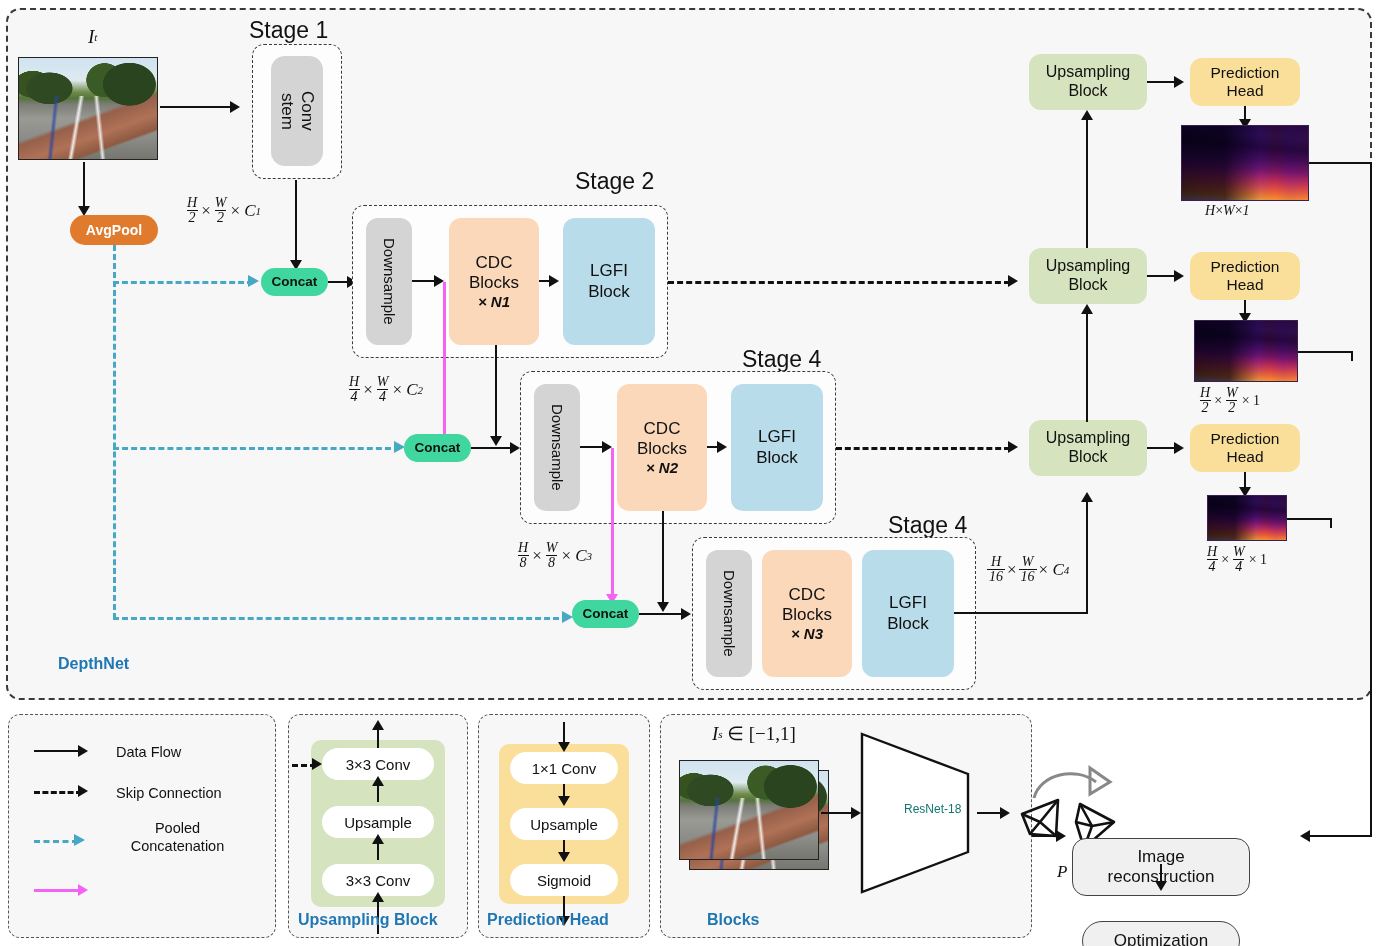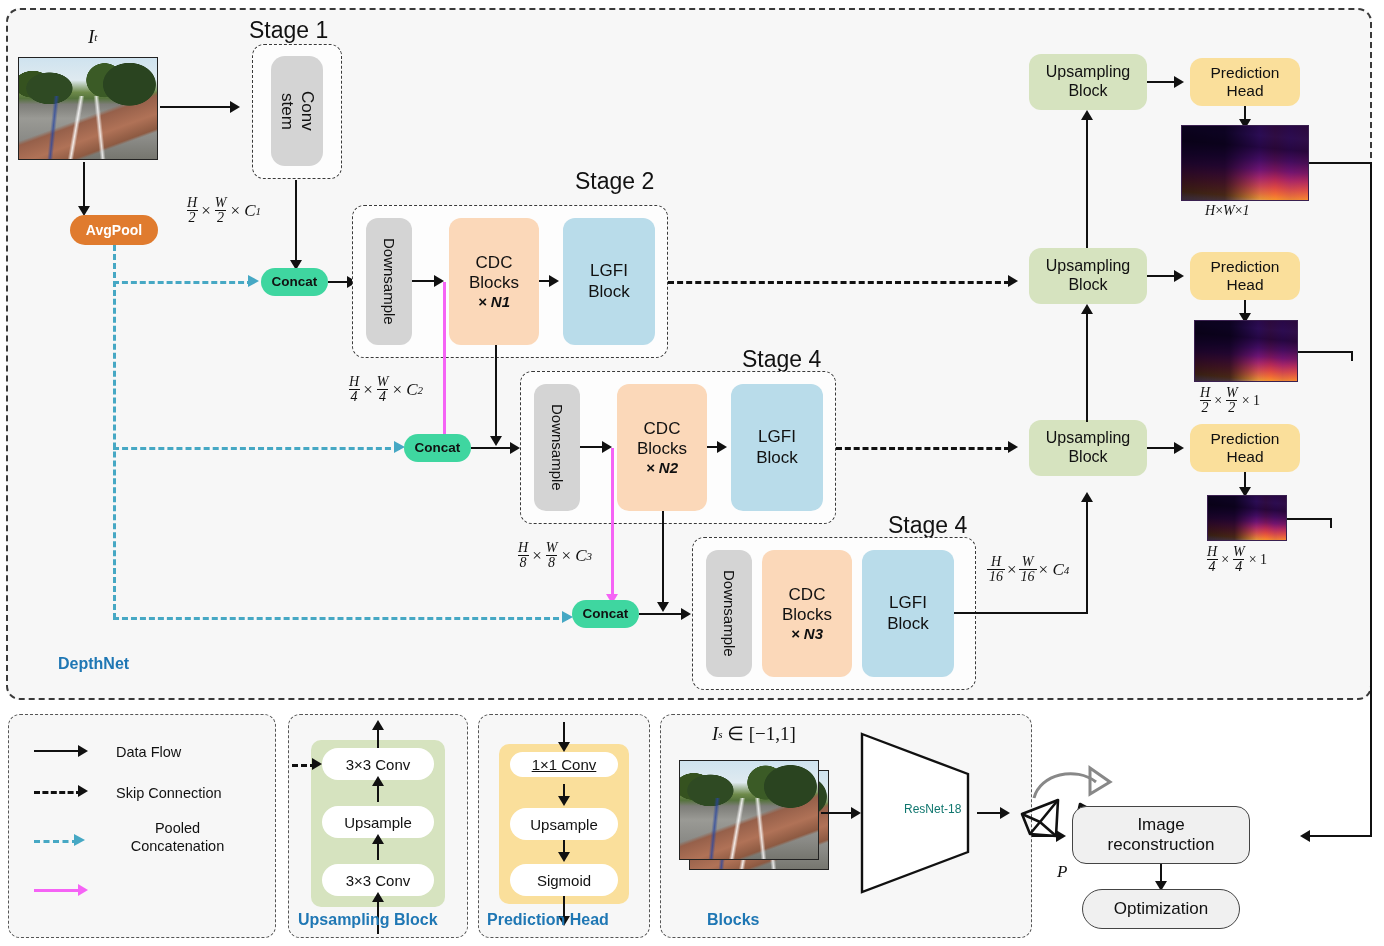--- a/index.html
+++ b/index.html
@@ -16,21 +16,21 @@
   
   .blk{border-radius:12px;display:flex;align-items:center;justify-content:center;
        text-align:center;line-height:1.18;color:#111;}
   .blk-gray{background:#d4d4d4;}
   .blk-orange{background:#fbd8b9;}
   .blk-blue{background:#b9dcea;}
   .blk-green{background:#d6e3bf;}
   .blk-yellow{background:#fadf9b;}
   .blk-teal{background:#3fd6a0;}
   .blk-avg{background:#e07b2e;}
-  .blk-lgray{background:#f0f0f0;border:1.4px solid #444;}
+  .blk-lgray{background:#f0f0f0;border:1.4px solid #444;margin-top:32px;}
 
   .vert{writing-mode:vertical-rl;text-orientation:mixed;}
 
   .stage-title{font-size:23px;color:#111;}
   .netlabel{font-size:16px;font-weight:bold;color:#1f77b4;}
 
   
   .ln{position:absolute;background:#111;}
   .ln-h{height:2.2px;}
   .ln-v{width:2.2px;}
@@ -416,21 +416,21 @@
   <div class="ln ln-v" style="left:377px;top:726px;height:22px;"></div>
   <div class="ahead ahead-u" style="left:372px;top:720px;"></div>
 
   <div class="abs dash-h" style="left:292px;top:764px;width:24px;"></div>
   <div class="ahead ahead-r" style="left:312px;top:758px;"></div>
   <div class="abs netlabel" style="left:298px;top:911px;">Upsampling Block</div>
 
   <div class="abs dashbox-thin" style="left:478px;top:714px;width:172px;height:224px;"></div>
   <div class="abs" style="left:499px;top:744px;width:130px;height:160px;background:#fadf9b;border-radius:10px;"></div>
 
-  <div class="abs pill" style="left:510px;top:752px;width:108px;height:25px;text-decoration:underline;">
+  <div class="abs pill" style="left:510px;top:752px;width:108px;height:32px;">
     <span>1×1 Conv</span>
   </div>
   <div class="abs pill" style="left:510px;top:808px;width:108px;height:32px;">
     <span>Upsample</span>
   </div>
   <div class="abs pill" style="left:510px;top:864px;width:108px;height:32px;">
     <span>Sigmoid</span>
   </div>
   <div class="ln ln-v" style="left:563px;top:722px;height:24px;"></div>
   <div class="ahead ahead-d" style="left:558px;top:742px;"></div>

